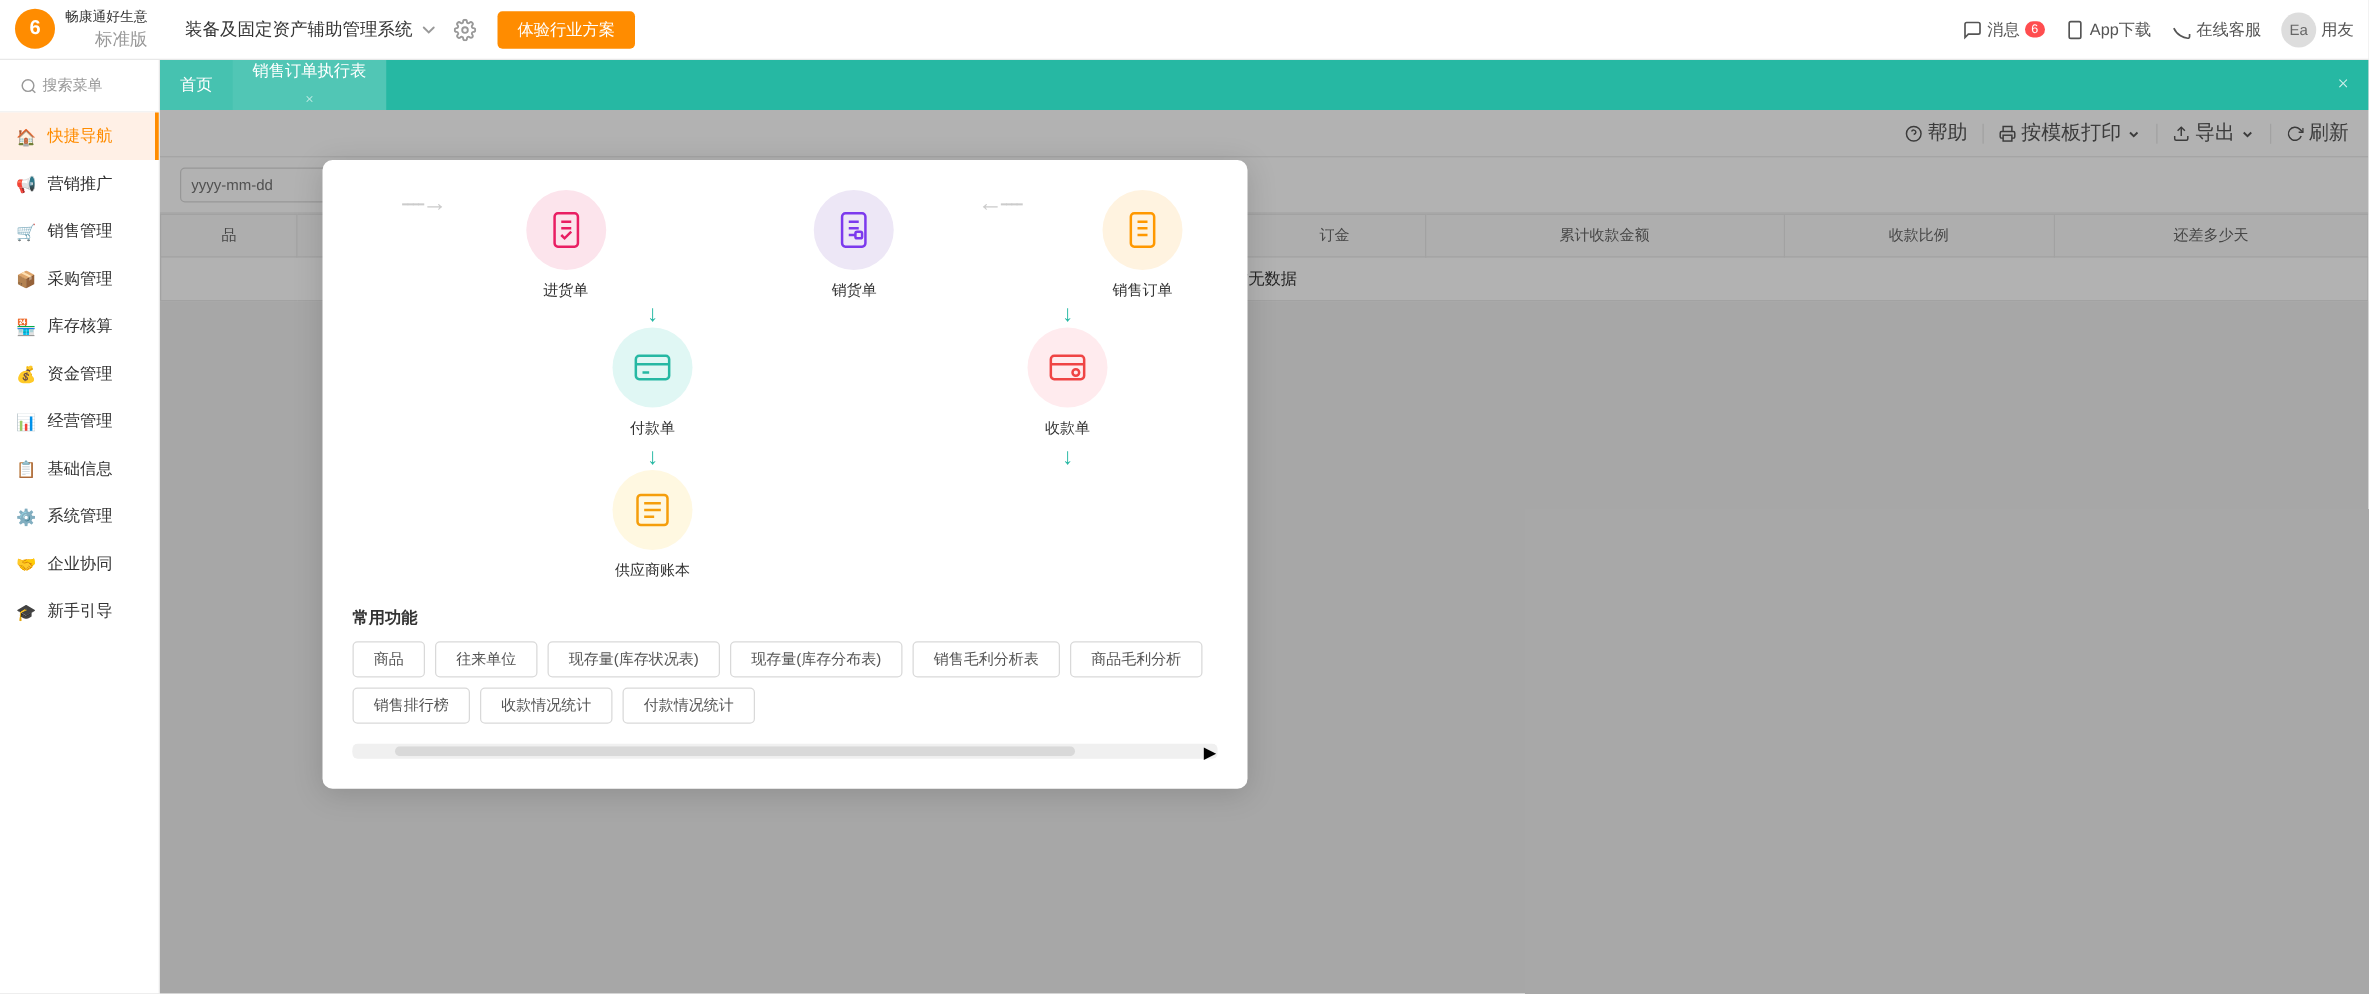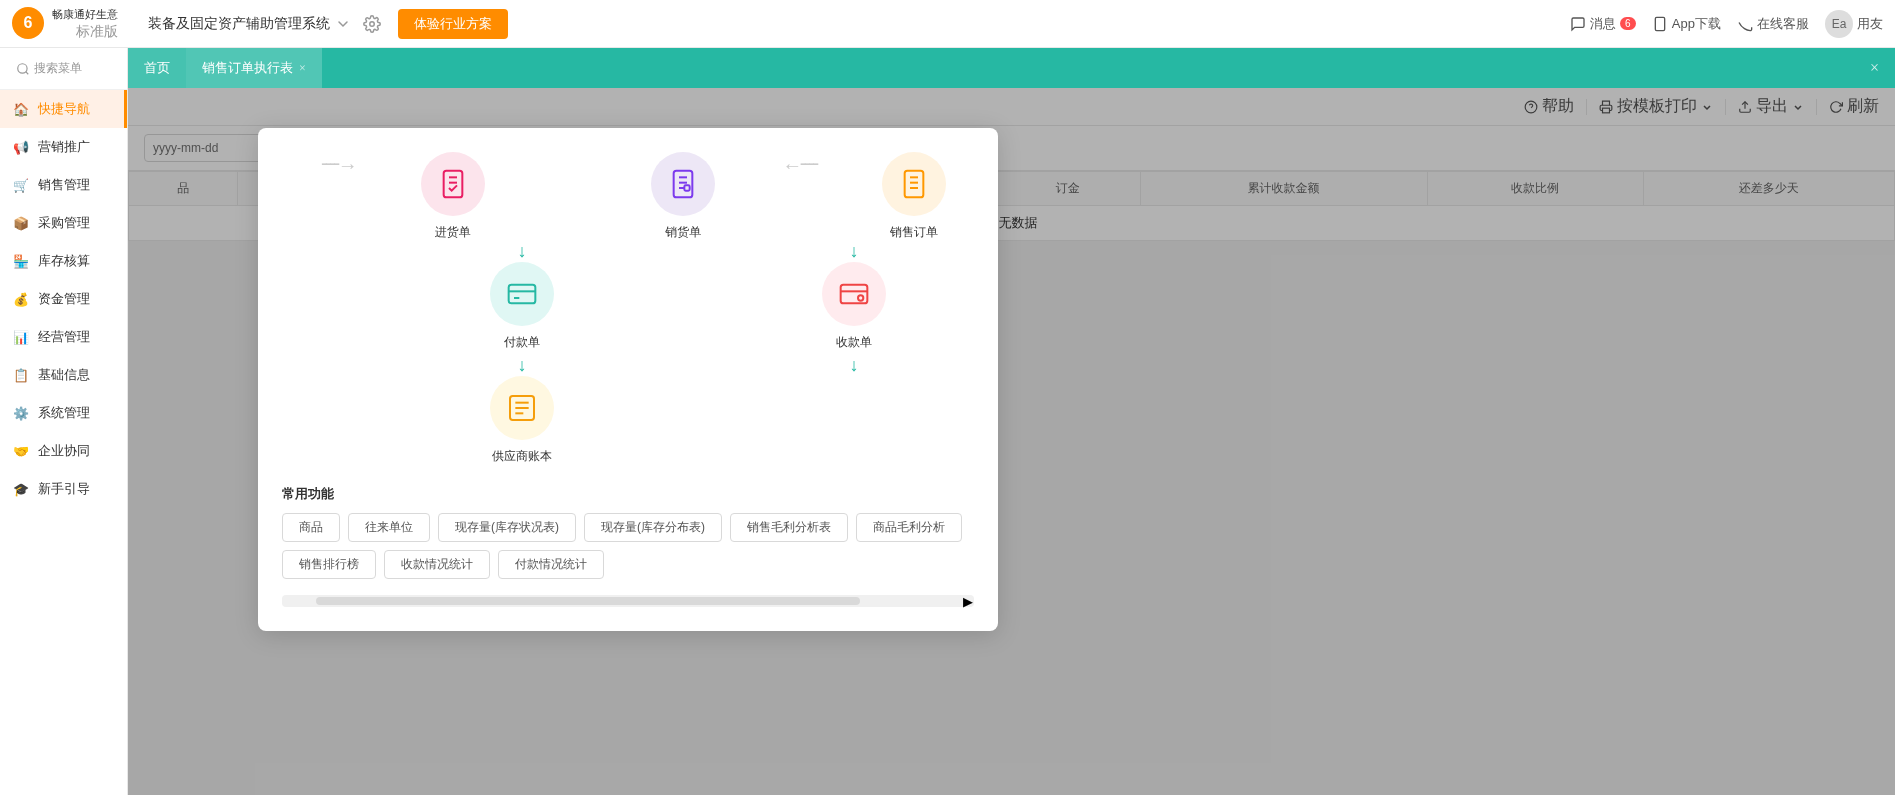--- a/index.html
+++ b/index.html
@@ -28,21 +28,21 @@
 
     
     .sidebar-search { padding: 8px; border-bottom: 1px solid #f0f0f0; }
     .sidebar-search-inner { display: flex; align-items: center; gap: 4px; color: #999; cursor: pointer; font-size: 12px; padding: 4px 8px; }
     .sidebar-item { display: flex; align-items: center; gap: 8px; padding: 10px 12px; cursor: pointer; color: #333; font-size: 13px; transition: background 0.2s; }
     .sidebar-item.active { background: #fff0e6; color: #ff8c00; border-right: 3px solid #ff8c00; }
     .sidebar-item-icon { width: 18px; height: 18px; display: flex; align-items: center; justify-content: center; }
 
     
     .tab { display: flex; align-items: center; gap: 6px; padding: 0 16px; height: 40px; color: rgba(255,255,255,0.85); cursor: pointer; font-size: 13px; }
-    .tab.active { background: rgba(255,255,255,0.2); color: white; }
+    .tab.active { background: rgba(255,255,255,0.2); color: white; flex-direction: column; }
     .tab-home { background: rgba(255,255,255,0.15); color: white; }
     .tab-close { font-size: 12px; opacity: 0.7; }
     .tab-bar-close { margin-left: auto; padding: 0 16px; color: rgba(255,255,255,0.8); cursor: pointer; font-size: 16px; }
 
     
     .toolbar { background: #fff; padding: 8px 16px; display: flex; align-items: center; gap: 12px; border-bottom: 1px solid #e8e8e8; }
     .toolbar-btn { display: flex; align-items: center; gap: 4px; color: #555; cursor: pointer; font-size: 16px; }
     .toolbar-divider { width: 1px; height: 16px; background: #e8e8e8; }
 
     

